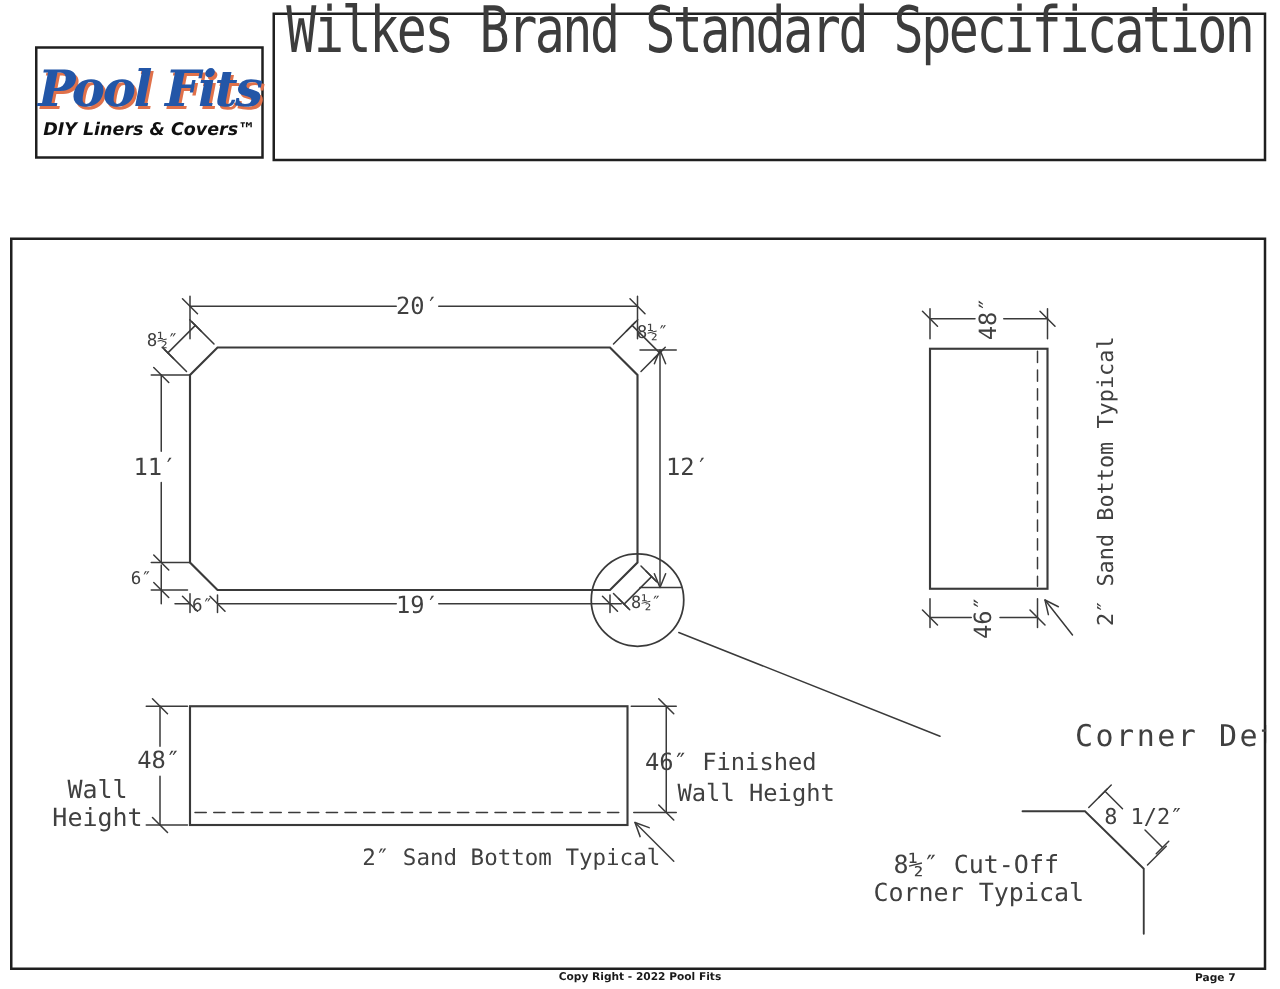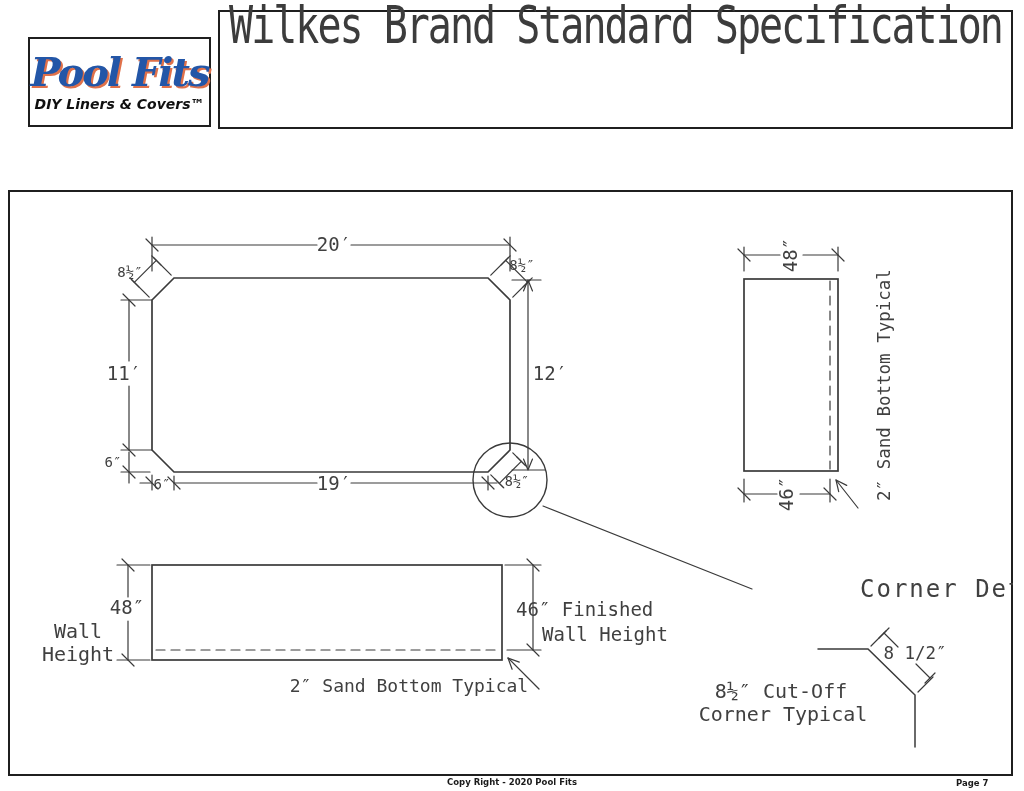--- a/index.html
+++ b/index.html
@@ -163,16 +163,16 @@
       <text x="516" y="616" text-anchor="start">46″ Finished</text>
       <text x="542" y="641" text-anchor="start">Wall Height</text>
       <text x="409" y="692" font-size="18">2″ Sand Bottom Typical</text>
 
       <text x="915" y="659" font-size="17.5">8 1/2″</text>
       <text x="781" y="698" font-size="20">8½″ Cut-Off</text>
       <text x="783" y="721" font-size="20">Corner Typical</text>
     </g>
   </svg>
 
-  <div class="abs" id="footer-copyright">Copy Right - 2020 Pool Fits</div>
+  <div class="abs" id="footer-copyright">Copy Right - 2022 Pool Fits</div>
   <div class="abs" id="footer-page">Page 7</div>
 
 </div>
 
 </body></html>

